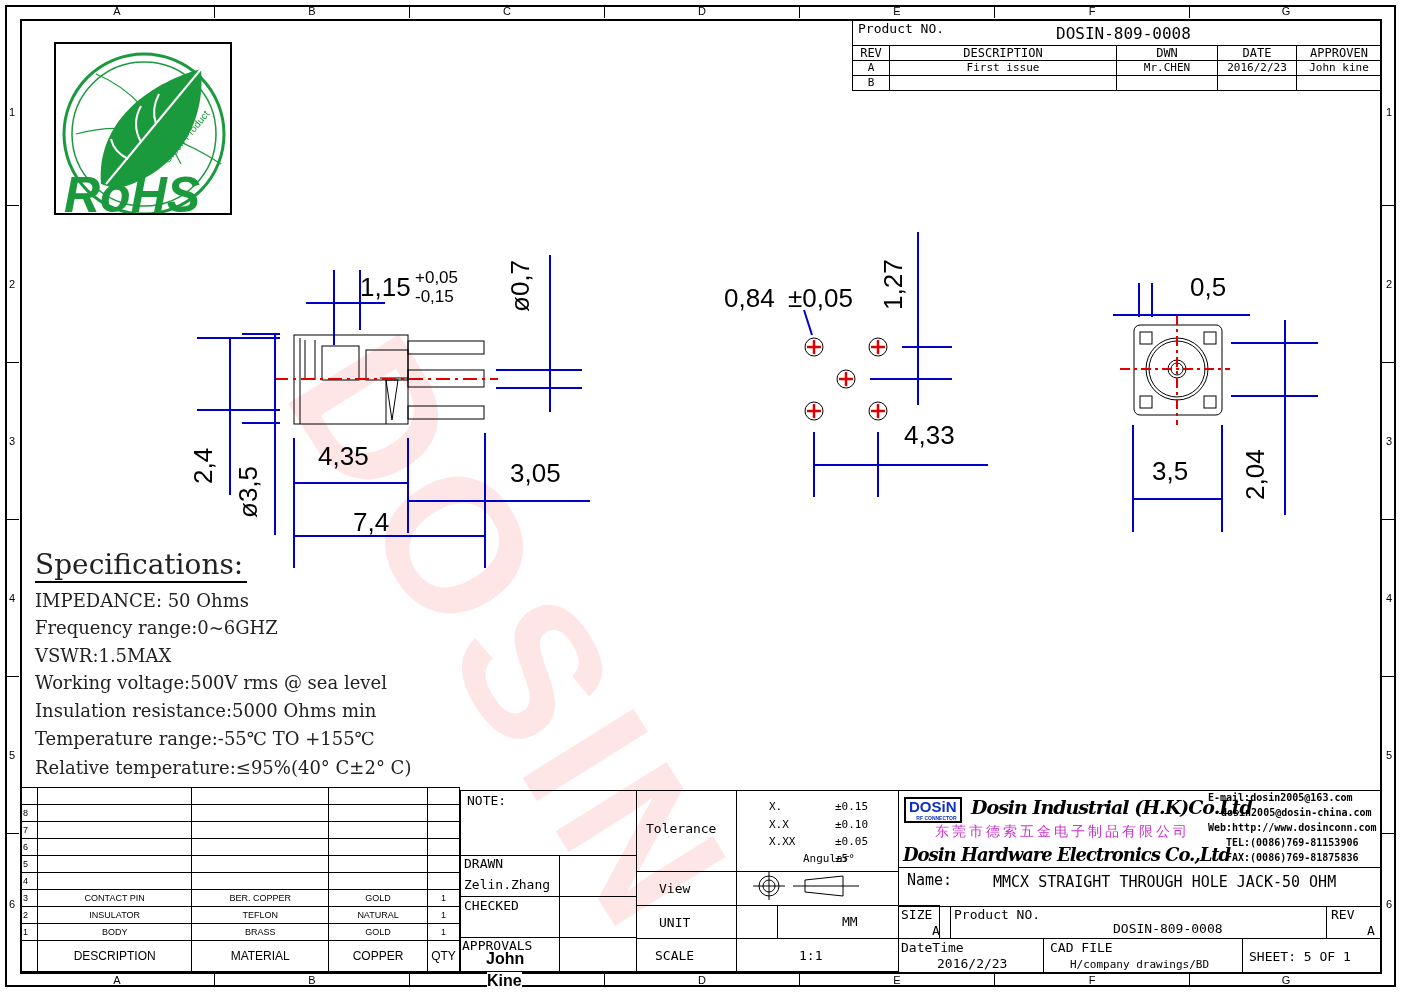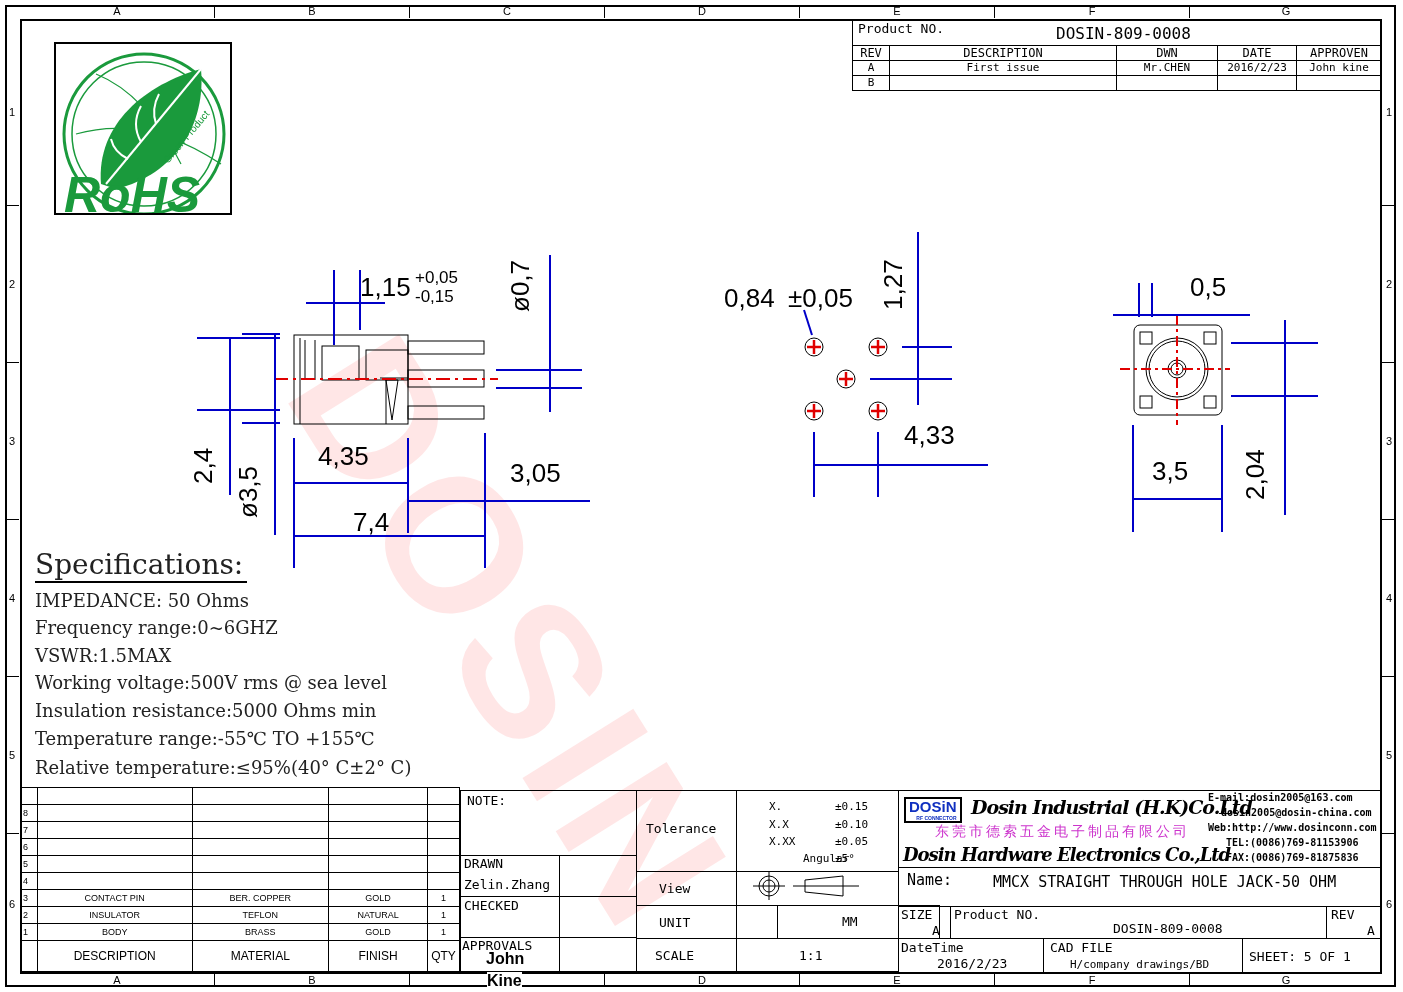--- a/index.html
+++ b/index.html
@@ -304,21 +304,21 @@
         <td class="num">1</td>
         <td>BODY</td>
         <td>BRASS</td>
         <td>GOLD</td>
         <td>1</td>
       </tr>
   <tr style="font-size:12px;">
     <td class="num" style="height:30px;"></td>
     <td>DESCRIPTION</td>
     <td>MATERIAL</td>
-    <td>FINISH</td>
+    <td>COPPER</td>
     <td>QTY</td>
   </tr>
 </tbody>
   </table>
 
 <div class="cell" style="left:460px;top:790px;width:177px;height:66px;">
   <span class="lbl" style="left:6px;top:2px;">NOTE:</span>
 </div>
 <div class="cell" style="left:460px;top:855px;width:100px;height:42px;">
   <span class="lbl" style="left:3px;top:0px;">DRAWN</span>

